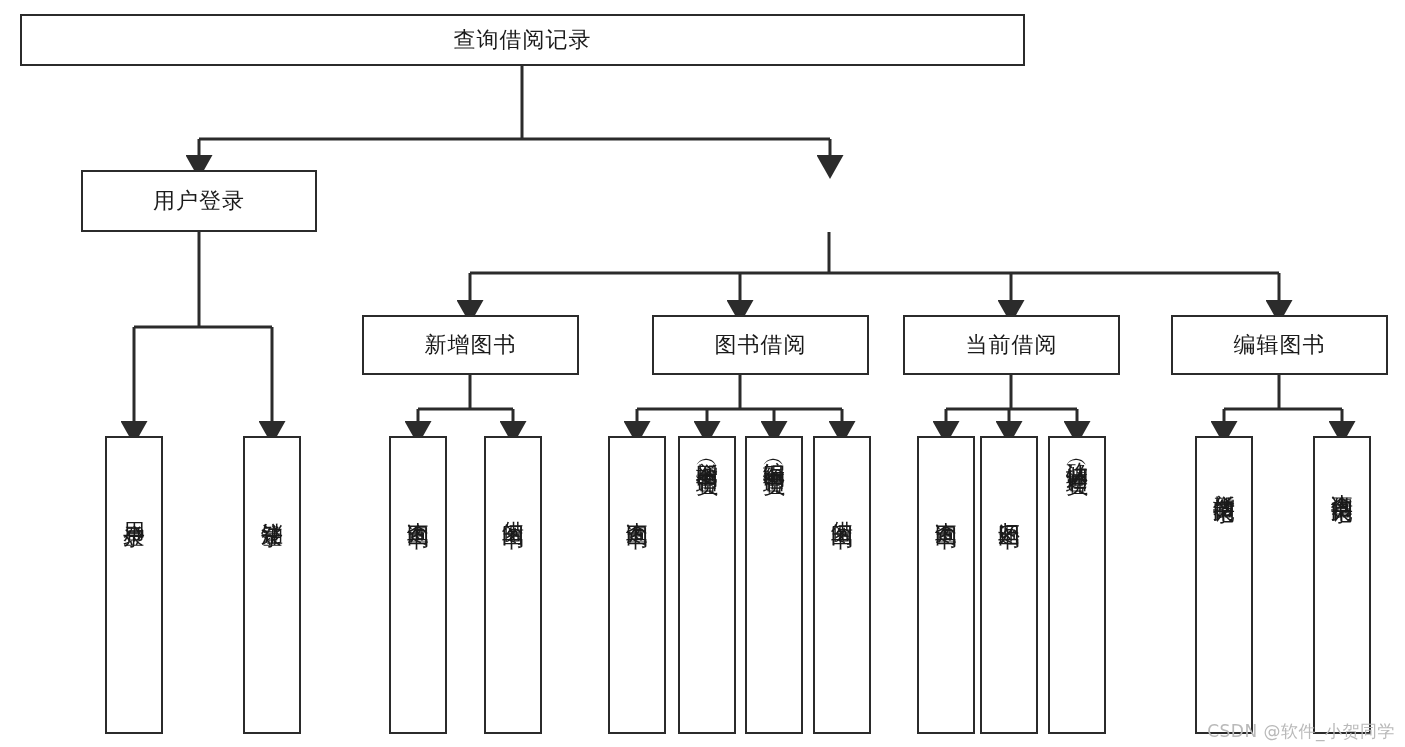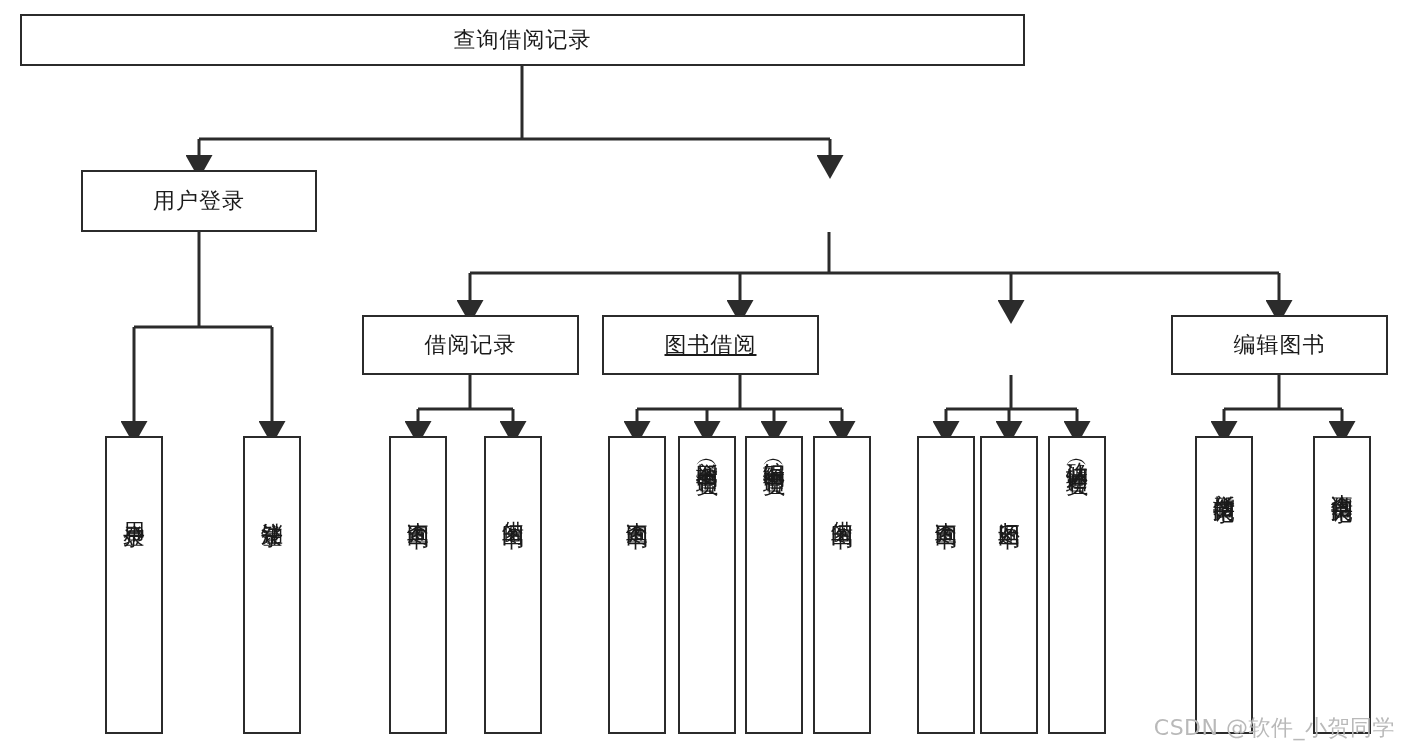--- a/index.html
+++ b/index.html
@@ -50,21 +50,21 @@
     line-height: 1.28;
     writing-mode: vertical-rl;
     text-orientation: upright;
     letter-spacing: 2px;
     white-space: nowrap;
   }
   #watermark {
     position: absolute;
     right: 10px;
     bottom: 4px;
-    font-size: 22px;
+    font-size: 17px;
     color: #b9b9b9;
     white-space: nowrap;
     letter-spacing: 0.5px;
   }
 </style>
 </head>
 <body>
 
 <div id="canvas">
 
@@ -120,24 +120,27 @@
 
   <div class="node node-h" style="left:20px; top:14px; width:1005px; height:52px;">
     <span class="label">查询借阅记录</span>
   </div>
 
   <div class="node node-h" style="left:81px; top:170px; width:236px; height:62px;">
     <span class="label">用户登录</span>
   </div>
 
   <div class="node node-h" style="left:362px; top:315px; width:217px; height:60px;">
-    <span class="label">借阅记录</span>
+    <span class="label">新增图书</span>
   </div>
-  <div class="node node-h" style="left:602px; top:315px; width:217px; height:60px;text-decoration:underline;">
+  <div class="node node-h" style="left:652px; top:315px; width:217px; height:60px;">
     <span class="label">图书借阅</span>
+  </div>
+  <div class="node node-h" style="left:903px; top:315px; width:217px; height:60px;">
+    <span class="label">当前借阅</span>
   </div>
   <div class="node node-h" style="left:1171px; top:315px; width:217px; height:60px;">
     <span class="label">编辑图书</span>
   </div>
 
   <div class="node node-v" style="left:105px; top:436px; width:58px; height:298px; padding-top:66px;">
     <span class="label">用户登录</span>
   </div>
   <div class="node node-v" style="left:243px; top:436px; width:58px; height:298px; padding-top:66px;">
     <span class="label">注销登录</span>

